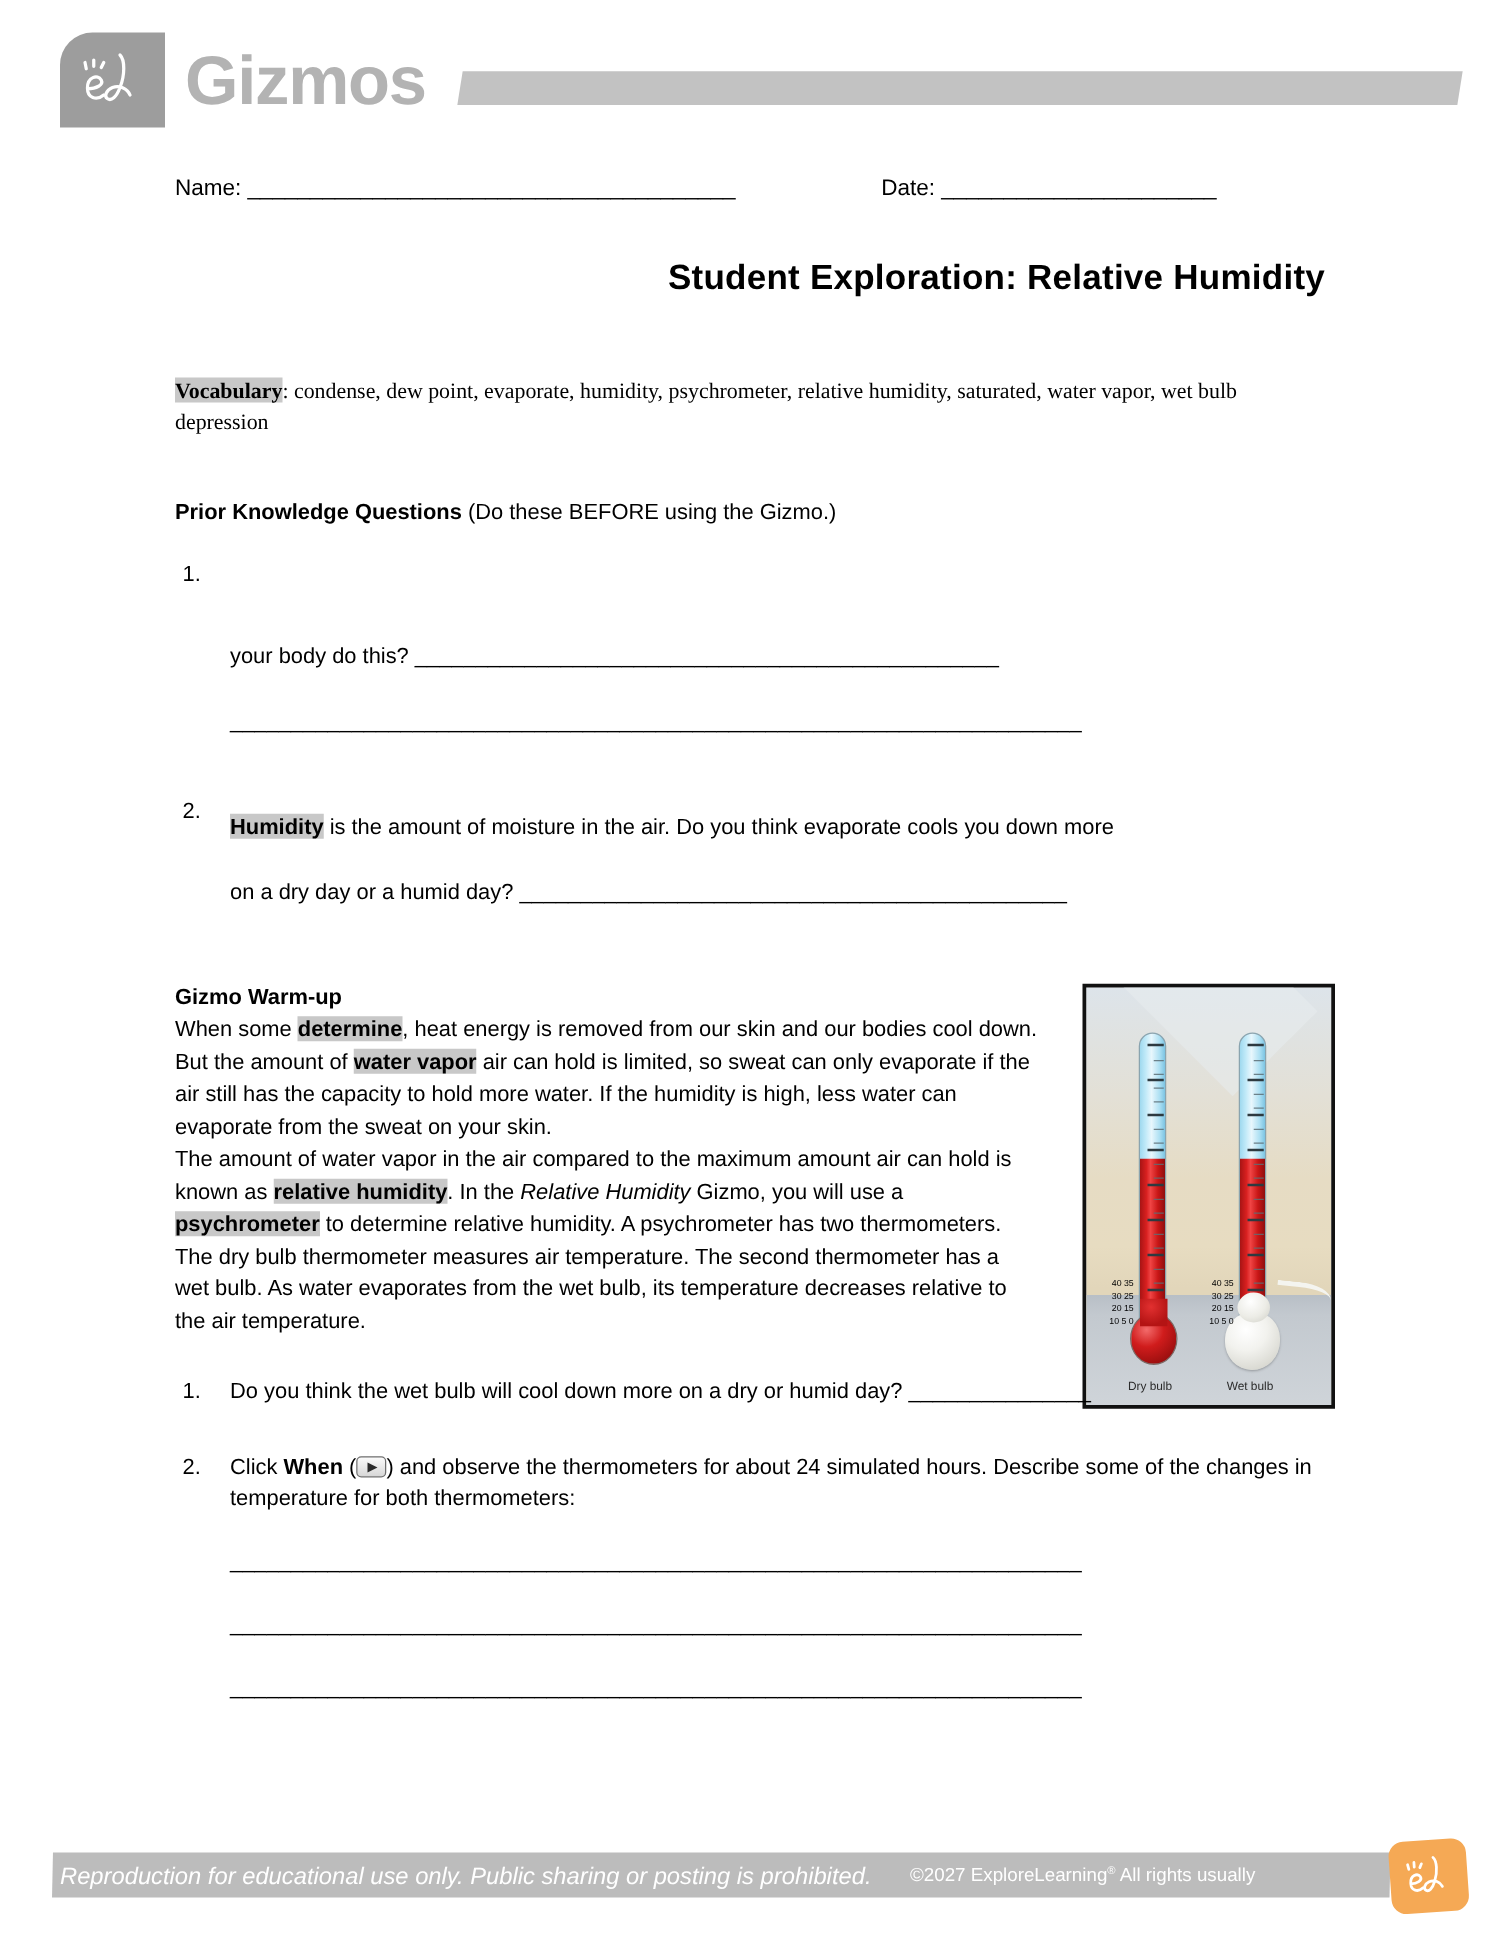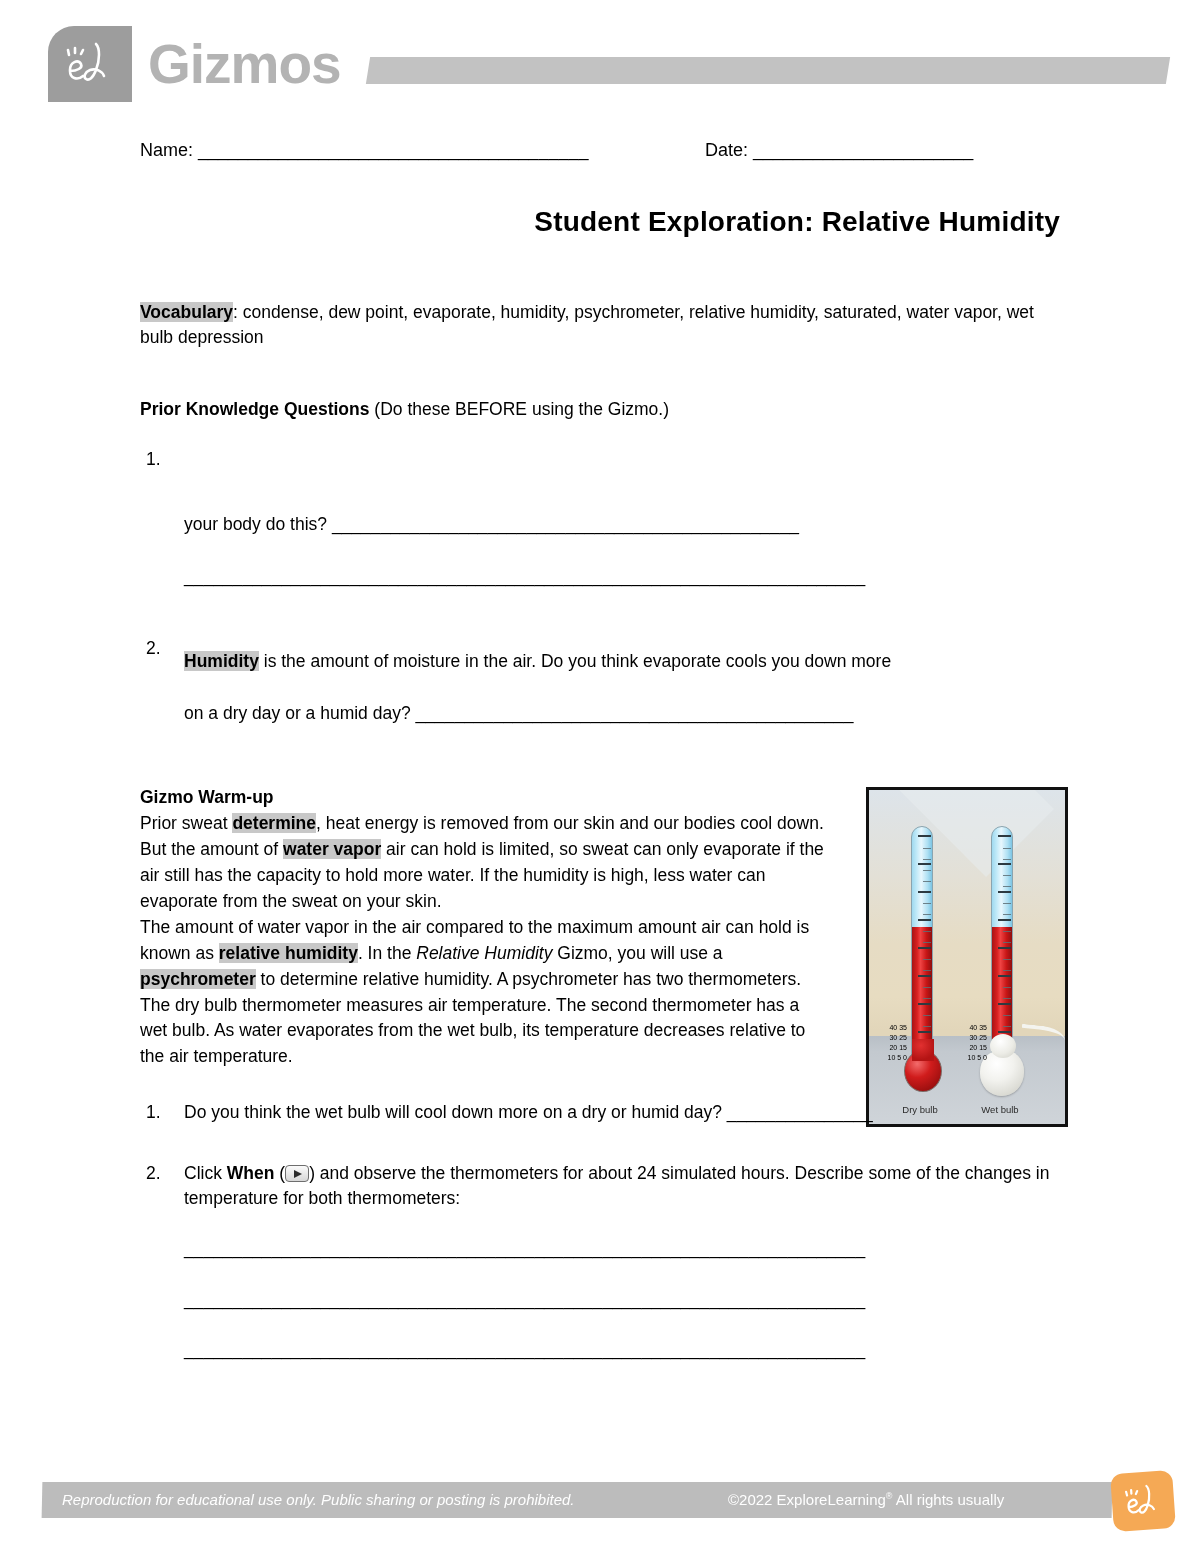--- a/index.html
+++ b/index.html
@@ -84,20 +84,21 @@
     text-align: right;
     font-size: 28px;
     font-weight: bold;
     letter-spacing: 0.2px;
   }
 
   .vocab {
     margin-top: 58px;
     font-size: 17.5px;
     line-height: 1.45;
+    font-family: Liberation Serif, serif;
   }
   .hl {
     background: #c8c8c8;
     font-weight: bold;
   }
   b.plain { font-weight: bold; }
 
   .section-head {
     margin-top: 46px;
     font-size: 17.5px;
@@ -298,23 +299,23 @@
     position: absolute;
     left: 42px;
     top: 12px;
     width: 1070px;
     height: 36px;
     background: #bcbcbc;
     transform: skewX(-1.2deg);
   }
   .footer-left {
     position: absolute;
-    left: 62px;
+    left: 48px;
     top: 21px;
-    font-size: 15px;
+    font-size: 19px;
     font-style: italic;
     color: #ffffff;
     white-space: nowrap;
   }
   .footer-right {
     position: absolute;
     left: 728px;
     top: 21px;
     font-size: 15px;
     color: #ffffff;
@@ -484,21 +485,21 @@
 
         <div class="wick"></div>
 
         <div class="fig-label dry">Dry bulb</div>
         <div class="fig-label wet">Wet bulb</div>
       </div>
 
       <div class="warmup-text">
         <p>
           <span class="warm-title">Gizmo Warm-up</span><br>
-          <span>Prior sweat </span><span class="hl">determine</span><span>, heat energy is removed from our skin and our bodies cool down. But the amount of </span><span class="hl">water vapor</span><span> air can hold is limited, so sweat can only evaporate if the air still has the capacity to hold more water. If the humidity is high, less water can evaporate from the sweat on your skin.</span>
+          <span>When some </span><span class="hl">determine</span><span>, heat energy is removed from our skin and our bodies cool down. But the amount of </span><span class="hl">water vapor</span><span> air can hold is limited, so sweat can only evaporate if the air still has the capacity to hold more water. If the humidity is high, less water can evaporate from the sweat on your skin.</span>
         </p>
         <p>
           <span>The amount of water vapor in the air compared to the maximum amount air can hold is known as </span><span class="hl">relative humidity</span><span>. In the </span><i>Relative Humidity</i><span> Gizmo, you will use a </span><span class="hl">psychrometer</span><span> to determine relative humidity. A psychrometer has two thermometers. The dry bulb thermometer measures air temperature. The second thermometer has a wet bulb. As water evaporates from the wet bulb, its temperature decreases relative to the air temperature.</span>
         </p>
       </div>
     </div>
 
     <ol class="qlist" style="margin-top:30px;">
       <li>
         <span class="num">1.</span>
@@ -519,21 +520,21 @@
       </li>
     </ol>
 
   </div>
 </div>
 
 <div class="footer">
   <div class="footer-bar"></div>
   <div class="footer-left">Reproduction for educational use only. Public sharing or posting is prohibited.</div>
   <div class="footer-right">
-    <span>©</span><span>2022</span><span> ExploreLearning</span><sup>®</sup><span>  All rights usually</span>
+    <span>©</span><span>2027</span><span> ExploreLearning</span><sup>®</sup><span>  All rights usually</span>
   </div>
 </div>
 <div class="footer-logo">
   <svg width="62" height="58" viewBox="0 0 84 76" aria-hidden="true">
     <g fill="none" stroke="#ffffff" stroke-width="3" stroke-linecap="round">
       <path d="M22 44 C22 36, 30 33, 33 38 C35 42, 29 45, 22 45 C22 52, 29 55, 35 50"></path>
       <path d="M48 18 C52 22, 52 34, 48 44 C45 52, 41 55, 38 53 C35 51, 37 46, 42 44 C48 42, 54 45, 56 50"></path>
       <path d="M21 29 L20 24 M27 27 L27 22 M33 28 L35 24"></path>
     </g>
   </svg>

